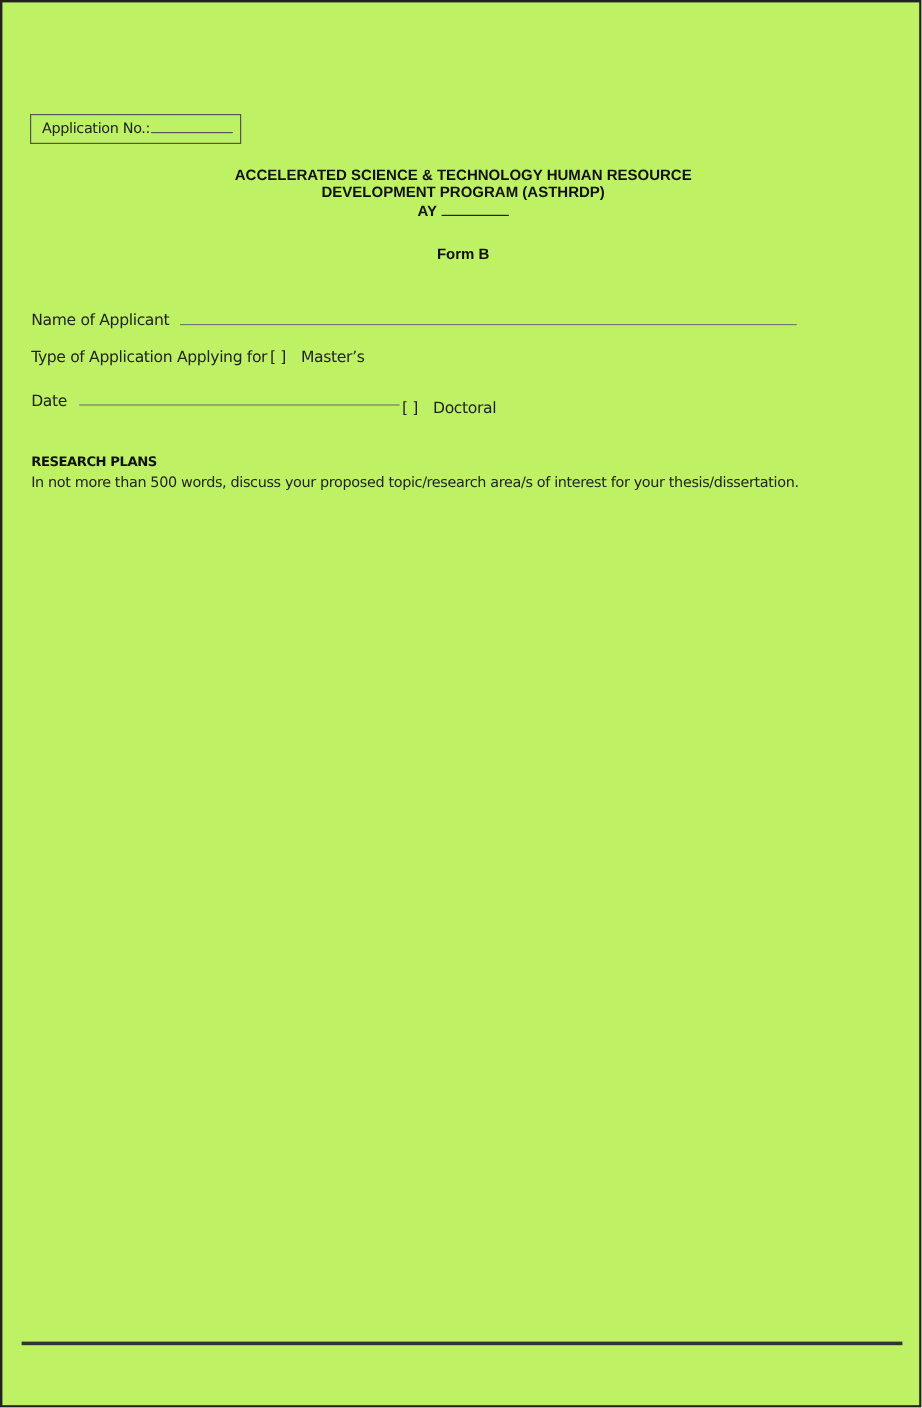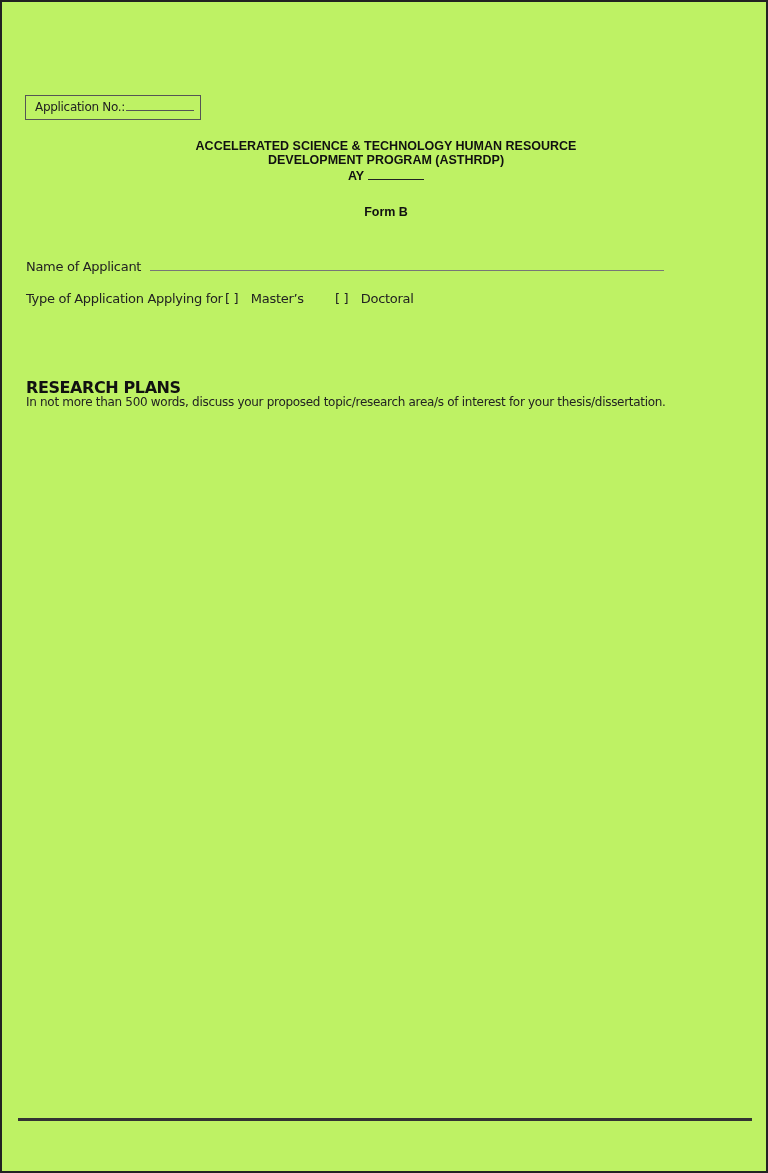--- a/index.html
+++ b/index.html
@@ -90,32 +90,32 @@
       height: 12px;
       vertical-align: baseline;
     }
     .name-line { width: 514px; margin-left: 9px; }
     .date-line { width: 267px; margin-left: 10px; }
     .option {
       position: absolute;
       top: 0;
     }
     .opt-masters { left: 199px; }
-    .opt-doctoral { left: 309px; }
+    .opt-doctoral { left: 309px; margin-top: 42px; }
     .bracket {
       display: inline-block;
       width: 22px;
     }
     .section-heading {
       position: absolute;
       left: 24px;
       top: 376px;
       font-family: "DejaVu Sans", sans-serif;
       font-weight: bold;
-      font-size: 16px;
+      font-size: 11px;
       letter-spacing: -0.4px;
       color: #111;
     }
     .section-body {
       position: absolute;
       left: 24px;
       top: 393px;
       font-family: "DejaVu Sans", sans-serif;
       font-size: 12px;
       letter-spacing: -0.3px;
@@ -164,20 +164,23 @@
     <span class="option opt-masters">
       <span class="bracket">[    ]</span>
       <span>Master’s</span>
     </span>
     <span class="option opt-doctoral">
       <span class="bracket">[   ]</span>
       <span>Doctoral</span>
     </span>
   </div>
 
+  <div class="field-row row-date">
+    <span>Date</span><span class="underline date-line"></span>
+  </div>
 
   <div class="section-heading">RESEARCH PLANS</div>
   <div class="section-body">In not more than 500 words, discuss your proposed topic/research area/s of interest for your thesis/dissertation.</div>
 
   <div class="answer-area"></div>
 
   <div class="footer-rule"></div>
 </div>
 
 </body></html>

